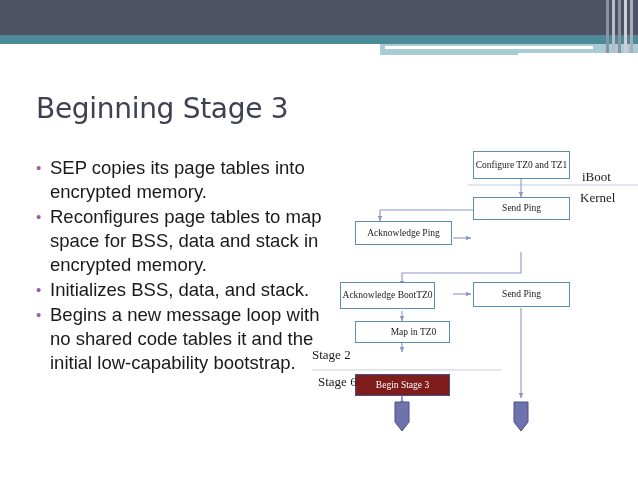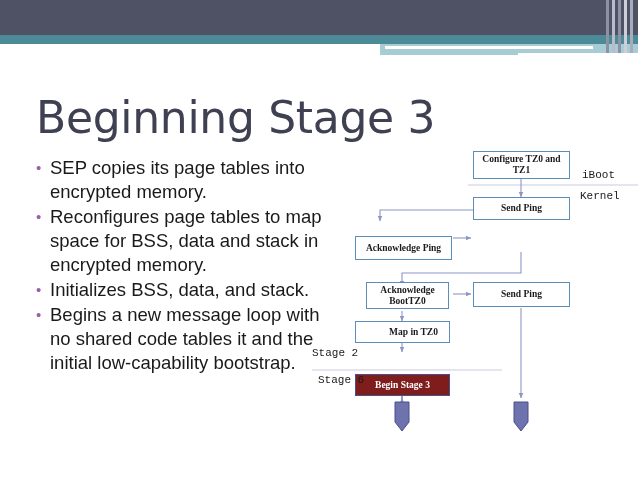--- a/index.html
+++ b/index.html
@@ -62,21 +62,21 @@
   .stripe.s1 { left: 606px; background: #8e90a4; }
   .stripe.s2 { left: 612px; background: #b9bbc8; }
   .stripe.s3 { left: 618px; background: #8e90a4; }
   .stripe.s4 { left: 624px; background: #cdcfd8; }
   .stripe.s5 { left: 630px; background: #a9abba; }
 
   
   #title {
     position: absolute;
     left: 36px; top: 92px;
-    font-size: 44px;
+    font-size: 28px;
     color: #3f4052;
     font-family: "DejaVu Sans", sans-serif;
     font-weight: 400;
     letter-spacing: -0.3px;
     white-space: nowrap;
   }
 
   
   #bullets {
     position: absolute;
@@ -119,31 +119,30 @@
     background: #ffffff;
     font-family: "Liberation Serif", serif;
     font-size: 9.5px;
     color: #1a1a1a;
     text-align: center;
     display: flex;
     align-items: center;
     justify-content: center;
     line-height: 11px;
     z-index: 3;
-    font-weight: bold;
   }
   .node.filled {
     background: #7f1d1d;
     border: 1px solid #4a4f8c;
     color: #ffffff;
   }
   .lane-label {
     position: absolute;
-    font-family: Liberation Mono, monospace;
-    font-size: 11px;
+    font-family: Liberation Serif, serif;
+    font-size: 13px;
     color: #1a1a1a;
     white-space: nowrap;
     z-index: 3;
   }
 </style>
 </head>
 <body>
 
 <div id="slide">
 
@@ -224,26 +223,26 @@
     </svg>
 
     <div class="node" style="left:161px; top:11px; width:97px; height:28px;">
       <span>Configure TZ0 and TZ1</span>
     </div>
 
     <div class="node" style="left:161px; top:57px; width:97px; height:23px;">
       <span>Send Ping</span>
     </div>
 
-    <div class="node" style="left:43px; top:96px; width:97px; height:24px;">
+    <div class="node" style="left:43px; top:81px; width:97px; height:24px;">
       <span>Acknowledge Ping</span>
     </div>
 
 
-    <div class="node" style="left:54px; top:142px; width:83px; height:27px;">
+    <div class="node" style="left:28px; top:142px; width:95px; height:27px;">
       <span>Acknowledge BootTZ0</span>
     </div>
 
     <div class="node" style="left:161px; top:142px; width:97px; height:25px;">
       <span>Send Ping</span>
     </div>
 
     <div class="node" style="left:43px; top:181px; width:95px; height:22px;padding-left:22px;">
       <span>Map in TZ0</span>
     </div>

